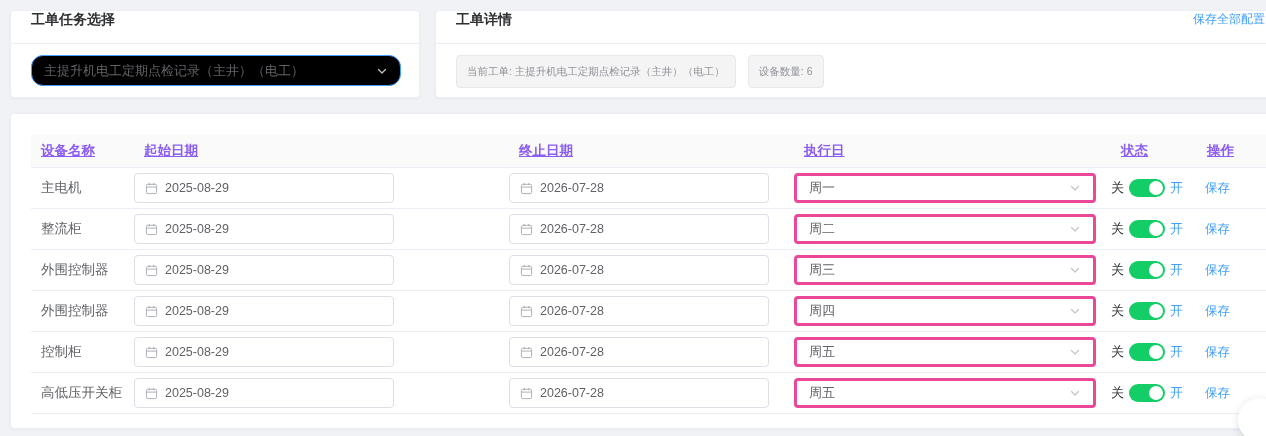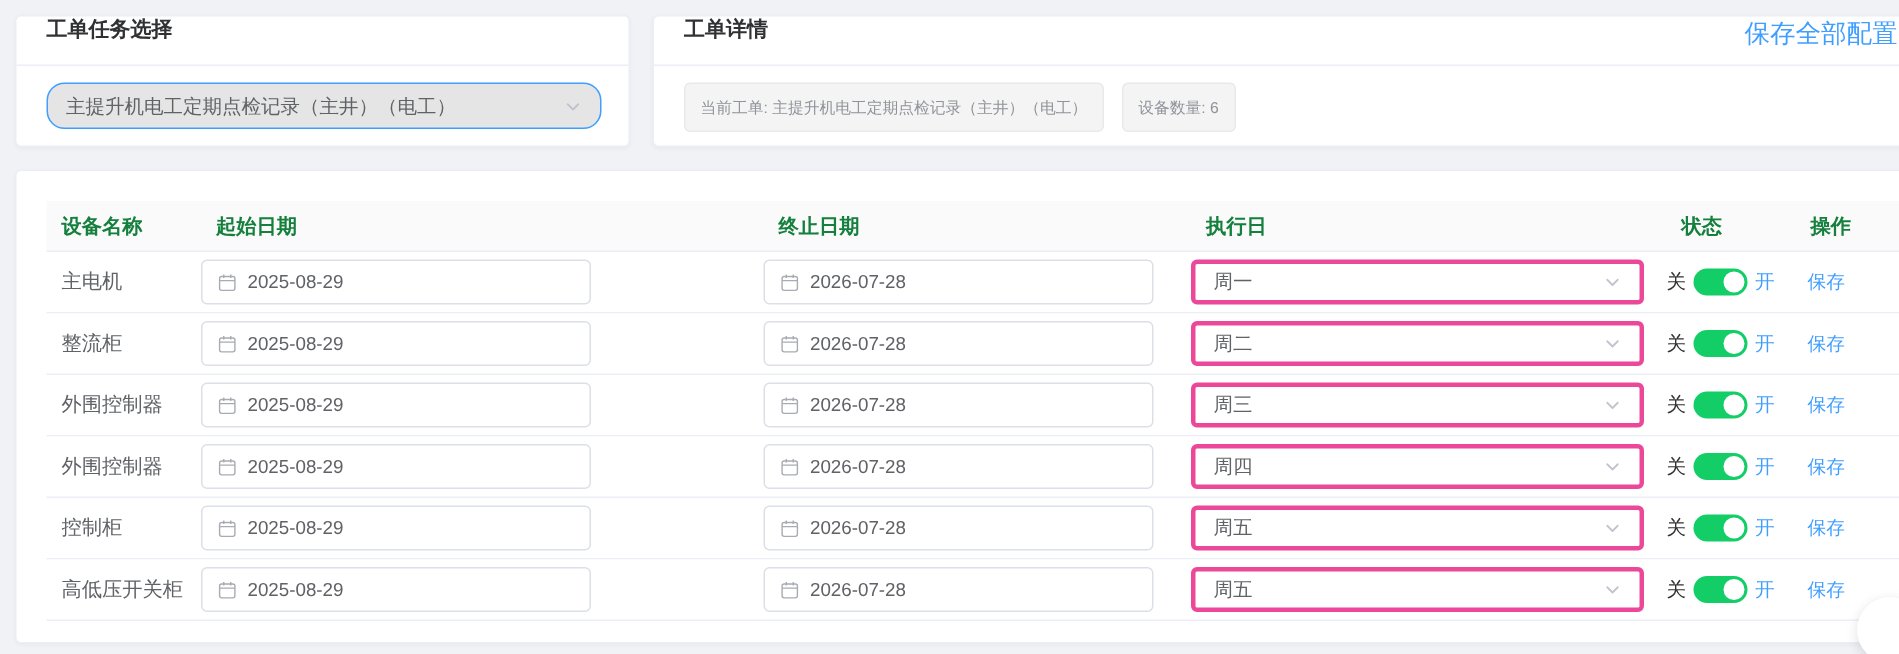--- a/index.html
+++ b/index.html
@@ -25,43 +25,43 @@
     padding:0 20px;
     border-bottom:1px solid #ebeef5;
   }
   .card-title { font-size:14px; font-weight:700; color:#303133; }
   
   #task-card { left:10px; top:10px; width:410px; height:88px; }
   #task-card .card-body { padding:11px 20px; }
   .el-select {
     height:31px; width:370px;
     border:1px solid #409eff; border-radius:12px;
-    background:#e5e5e5;
+    background:#000000;
     display:flex; align-items:center; justify-content:space-between;
     padding:0 12px; cursor:pointer;
   }
   .el-select .sel-text { font-size:13px; color:#606266; white-space:nowrap; overflow:hidden; }
   
   #detail-card { left:435px; top:10px; width:851px; height:88px; }
   #detail-card .card-body { padding:11px 20px; display:flex; gap:12px; }
-  .link { color:#409eff; font-size:17px; cursor:pointer; text-decoration:none; white-space:nowrap; }
+  .link { color:#409eff; font-size:12px; cursor:pointer; text-decoration:none; white-space:nowrap; }
   .tag {
     background:#f4f4f5; border:1px solid #e9e9eb; border-radius:4px;
     color:#909399; font-size:10.5px; height:33px;
     display:inline-flex; align-items:center; padding:0 10px; white-space:nowrap;
   }
   
   #table-card { left:10px; top:113px; width:1294px; height:316px; padding:20px 20px 14px 20px; }
   .trow, .thead-row {
     display:grid;
     grid-template-columns:103px 375px 285px 317px 86px 1fr;
     align-items:center;
   }
   .thead-row { height:34px; background:#fafafa; border-bottom:1px solid #ebeef5; }
-  .thead-row .hcell { font-size:13.5px; font-weight:700; color:#15803d; padding-left:10px; white-space:nowrap; }
+  .thead-row .hcell { font-size:13.5px; font-weight:700; color:#8b5cf6; padding-left:10px; white-space:nowrap;text-decoration:underline; }
   .trow { height:41px; border-bottom:1px solid #ebeef5; background:#fff; }
   .cell { padding-left:0; font-size:13.5px; color:#606266; }
   .c-device { padding-left:10px; white-space:nowrap; }
   .date-input {
     width:260px; height:30px;
     border:1px solid #dcdfe6; border-radius:4px; background:#fff;
     display:flex; align-items:center; gap:7px; padding:0 10px;
   }
   .date-input input {
     border:none; outline:none; font-size:12.5px; color:#606266; width:100%;

